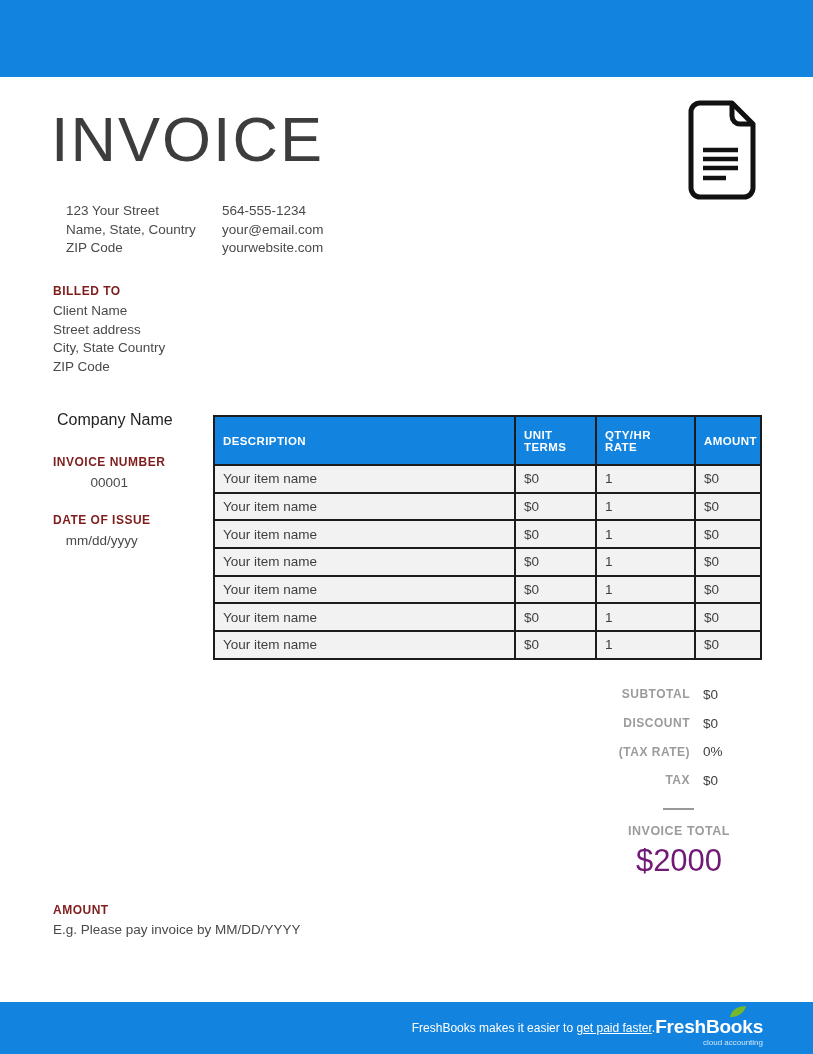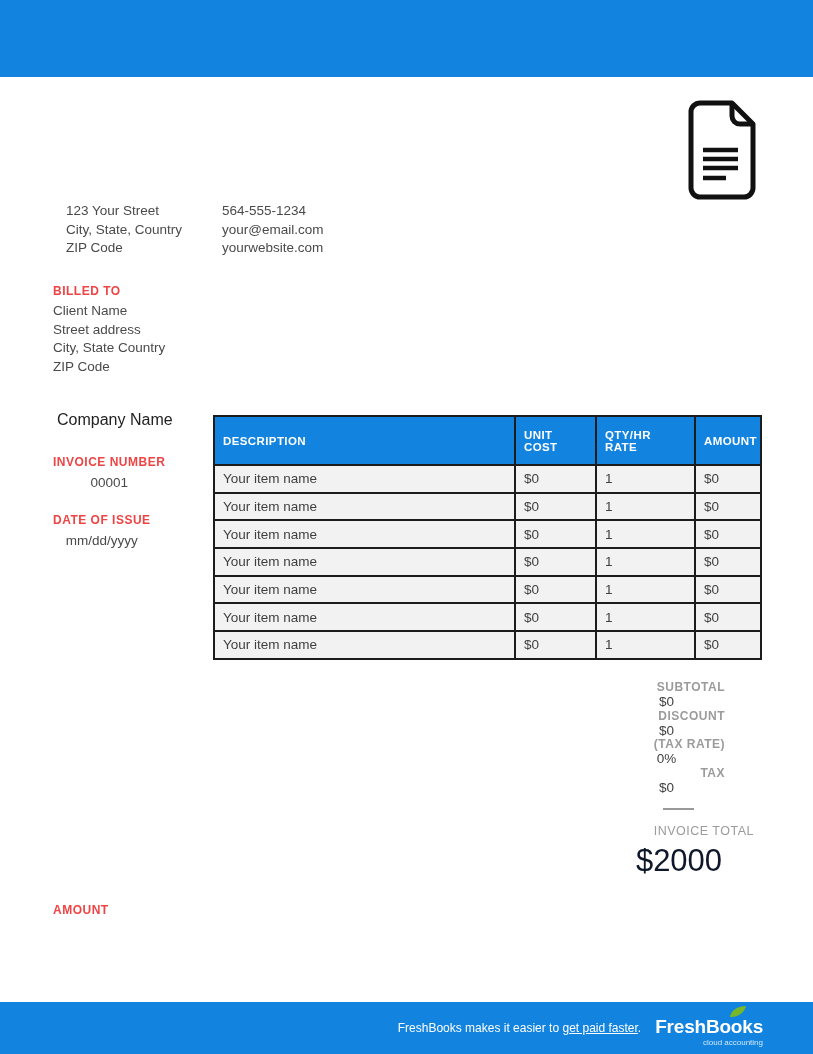--- a/index.html
+++ b/index.html
@@ -14,21 +14,21 @@
     background:#1283df;
   }
   .invoice-title {
     position:absolute; left:51px; top:108px;
     font-size:63px; line-height:1; letter-spacing:2px;
     color:#3d3d3d; font-weight:400;
   }
   .doc-icon { position:absolute; left:686px; top:100px; }
 
   .small-label {
-    font-size:12px; font-weight:bold; color:#ef4444; letter-spacing:0.5px;
+    font-size:12px; font-weight:bold; color:#7f1d1d; letter-spacing:0.5px;
   }
   .body-text { font-size:13.5px; line-height:18.5px; color:#4a4a4a; }
 
   .sender-address  { position:absolute; left:66px;  top:202px; }
   .sender-contact  { position:absolute; left:222px; top:202px; }
 
   .billed-to { position:absolute; left:53px; top:284px; }
   .billed-to .lines { margin-top:4px; }
 
   .company-name {
@@ -49,74 +49,75 @@
     text-align:left; padding:0 8px; height:49px;
     border:2px solid #1c1c1c;
   }
   table.items td {
     background:#f2f2f2; color:#3f3f3f;
     font-size:13.5px; padding:0 8px; height:27.7px;
     border:2px solid #1c1c1c;
   }
 
   .totals { position:absolute; left:560px; top:680px; width:200px; }
-  .total-row { display:flex; align-items:center; height:28.7px;flex-direction:column; }
+  .total-row { display:flex; align-items:center; height:28.7px; }
   .total-row .t-label {
     width:130px; text-align:right;
     font-size:12px; font-weight:bold; color:#9b9b9b; letter-spacing:0.5px;
   }
   .total-row .t-value { margin-left:13px; font-size:13.5px; color:#3f3f3f; }
   .totals-divider {
     width:31px; margin:13px 0 0 103px;
     border-top:2px solid #999999;
   }
   .grand-total { margin-top:14px; margin-left:44px; width:150px; text-align:center; }
   .grand-total .gt-label {
-    font-size:12.5px; font-weight:normal; color:#9b9b9b; letter-spacing:0.5px;text-align:right;
-  }
-  .grand-total .gt-value { margin-top:5px; font-size:31px; color:#0f172a; }
+    font-size:12.5px; font-weight:bold; color:#9b9b9b; letter-spacing:0.5px;
+  }
+  .grand-total .gt-value { margin-top:5px; font-size:31px; color:#701a75; }
 
   .terms { position:absolute; left:53px; top:903px; }
   .terms .terms-text { margin-top:5px; font-size:13.5px; color:#4a4a4a; }
 
   .footer {
     position:absolute; left:0; top:1002px; width:813px; height:52px;
     background:#1283df;
     display:flex; align-items:center; justify-content:flex-end;
-    padding-right:50px; gap:14px;
+    padding-right:50px; 
   }
   .footer-message { font-size:12px; color:#ffffff; }
   .footer-message a { color:#ffffff; text-decoration:underline; cursor:pointer; }
   .fb-logo { position:relative; text-align:right; padding-top:8px; }
   .fb-wordmark {
     font-size:19px; font-weight:bold; color:#ffffff;
     letter-spacing:-0.2px; line-height:1;
   }
   .fb-tagline { font-size:8px; color:#cfe8fb; margin-top:2px; }
   .fb-leaf { position:absolute; top:-5px; right:16px; }
 </style>
 </head>
 <body>
 
 <div id="page">
 
   <div class="topbar"></div>
 
+  <div class="invoice-title">INVOICE</div>
 
   <div class="doc-icon">
     <svg width="72" height="100" viewBox="0 0 68 100" xmlns="http://www.w3.org/2000/svg">
       <path d="M12 3 H44 L65 24 V88 a9 9 0 0 1 -9 9 H12 a9 9 0 0 1 -9 -9 V12 a9 9 0 0 1 9 -9 Z" fill="none" stroke="#111111" stroke-width="5" stroke-linejoin="round"></path>
       <path d="M44 3 v13 a8 8 0 0 0 8 8 h13" fill="none" stroke="#111111" stroke-width="5" stroke-linejoin="round"></path>
       <path d="M15 50 H50 M15 59 H50 M15 68 H50 M15 78 H38" fill="none" stroke="#111111" stroke-width="4.5"></path>
     </svg>
   </div>
 
   <div class="sender-address body-text">
     <div>123 Your Street</div>
-    <div>City, State, Country</div>
+    <div>Name, State, Country</div>
     <div>ZIP Code</div>
   </div>
 
   <div class="sender-contact body-text">
     <div>564-555-1234</div>
     <div>your@email.com</div>
     <div>yourwebsite.com</div>
   </div>
 
   <div class="billed-to">
@@ -144,21 +145,21 @@
   <table class="items">
     <colgroup>
       <col style="width:301px">
         <col style="width:81px">
         <col style="width:99px">
         <col style="width:66px">
     </colgroup>
     <thead>
       <tr>
         <th>DESCRIPTION</th>
-        <th>UNIT COST</th>
+        <th>UNIT TERMS</th>
         <th>QTY/HR RATE</th>
         <th>AMOUNT</th>
       </tr>
     </thead>
     <tbody>
       <tr>
         <td>Your item name</td>
         <td>$0</td>
         <td>1</td>
         <td>$0</td>
@@ -221,20 +222,21 @@
     </div>
     <div class="totals-divider"></div>
     <div class="grand-total">
       <div class="gt-label">INVOICE TOTAL</div>
       <div class="gt-value">$2000</div>
     </div>
   </div>
 
   <div class="terms">
     <div class="small-label">AMOUNT</div>
+    <div class="terms-text">E.g. Please pay invoice by MM/DD/YYYY</div>
   </div>
 
   <div class="footer">
     <div class="footer-message"><span>FreshBooks makes it easier to </span><a>get paid faster</a><span>.</span></div>
     <div class="fb-logo">
       <span class="fb-leaf">
         <svg width="18" height="13" viewBox="0 0 20 14" xmlns="http://www.w3.org/2000/svg">
           <path d="M1 13 C 3 5, 10 1, 19 1 C 17 9, 10 13, 3 13 Z" fill="#76b82a"></path>
         </svg>
       </span>

